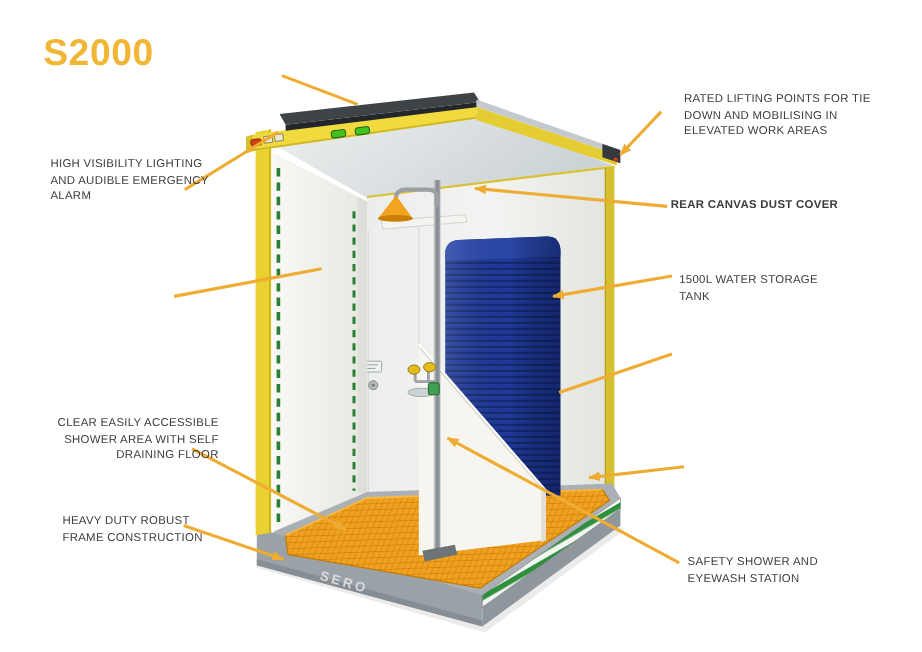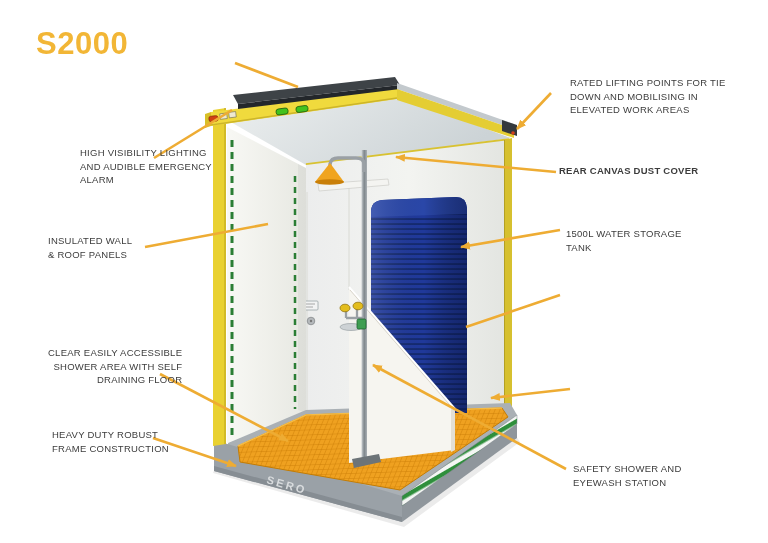--- a/index.html
+++ b/index.html
@@ -167,26 +167,24 @@
       <line x1="153" y1="438" x2="236" y2="466" marker-end="url(#arrow)"></line>
       <line x1="566" y1="469" x2="373" y2="365" marker-end="url(#arrow)"></line>
     </g>
   </svg>
 
   <div class="product-title">S2000</div>
 
   <div class="callout" style="left:570px; top:76px;">RATED LIFTING POINTS FOR TIE
 DOWN AND MOBILISING IN
 ELEVATED WORK AREAS</div>
-  <div class="callout" style="left:42px;  top:146px;margin-left:38px;">HIGH VISIBILITY LIGHTING
+  <div class="callout" style="left:42px;  top:130px;">HIGH VISIBILITY LIGHTING
 AND AUDIBLE EMERGENCY
 ALARM</div>
   <div class="callout" style="left:559px; top:164px;font-weight:bold;">REAR CANVAS DUST COVER</div>
-  <div class="callout" style="left:48px;  top:234px;">INSULATED WALL
-&amp; ROOF PANELS</div>
   <div class="callout" style="left:566px; top:227px;">1500L WATER STORAGE
 TANK</div>
   <div class="callout" style="left:48px;  top:346px;text-align:right;">CLEAR EASILY ACCESSIBLE
 SHOWER AREA WITH SELF
 DRAINING FLOOR</div>
   <div class="callout" style="left:52px;  top:428px;">HEAVY DUTY ROBUST
 FRAME CONSTRUCTION</div>
   <div class="callout" style="left:573px; top:462px;">SAFETY SHOWER AND
 EYEWASH STATION</div>
 

